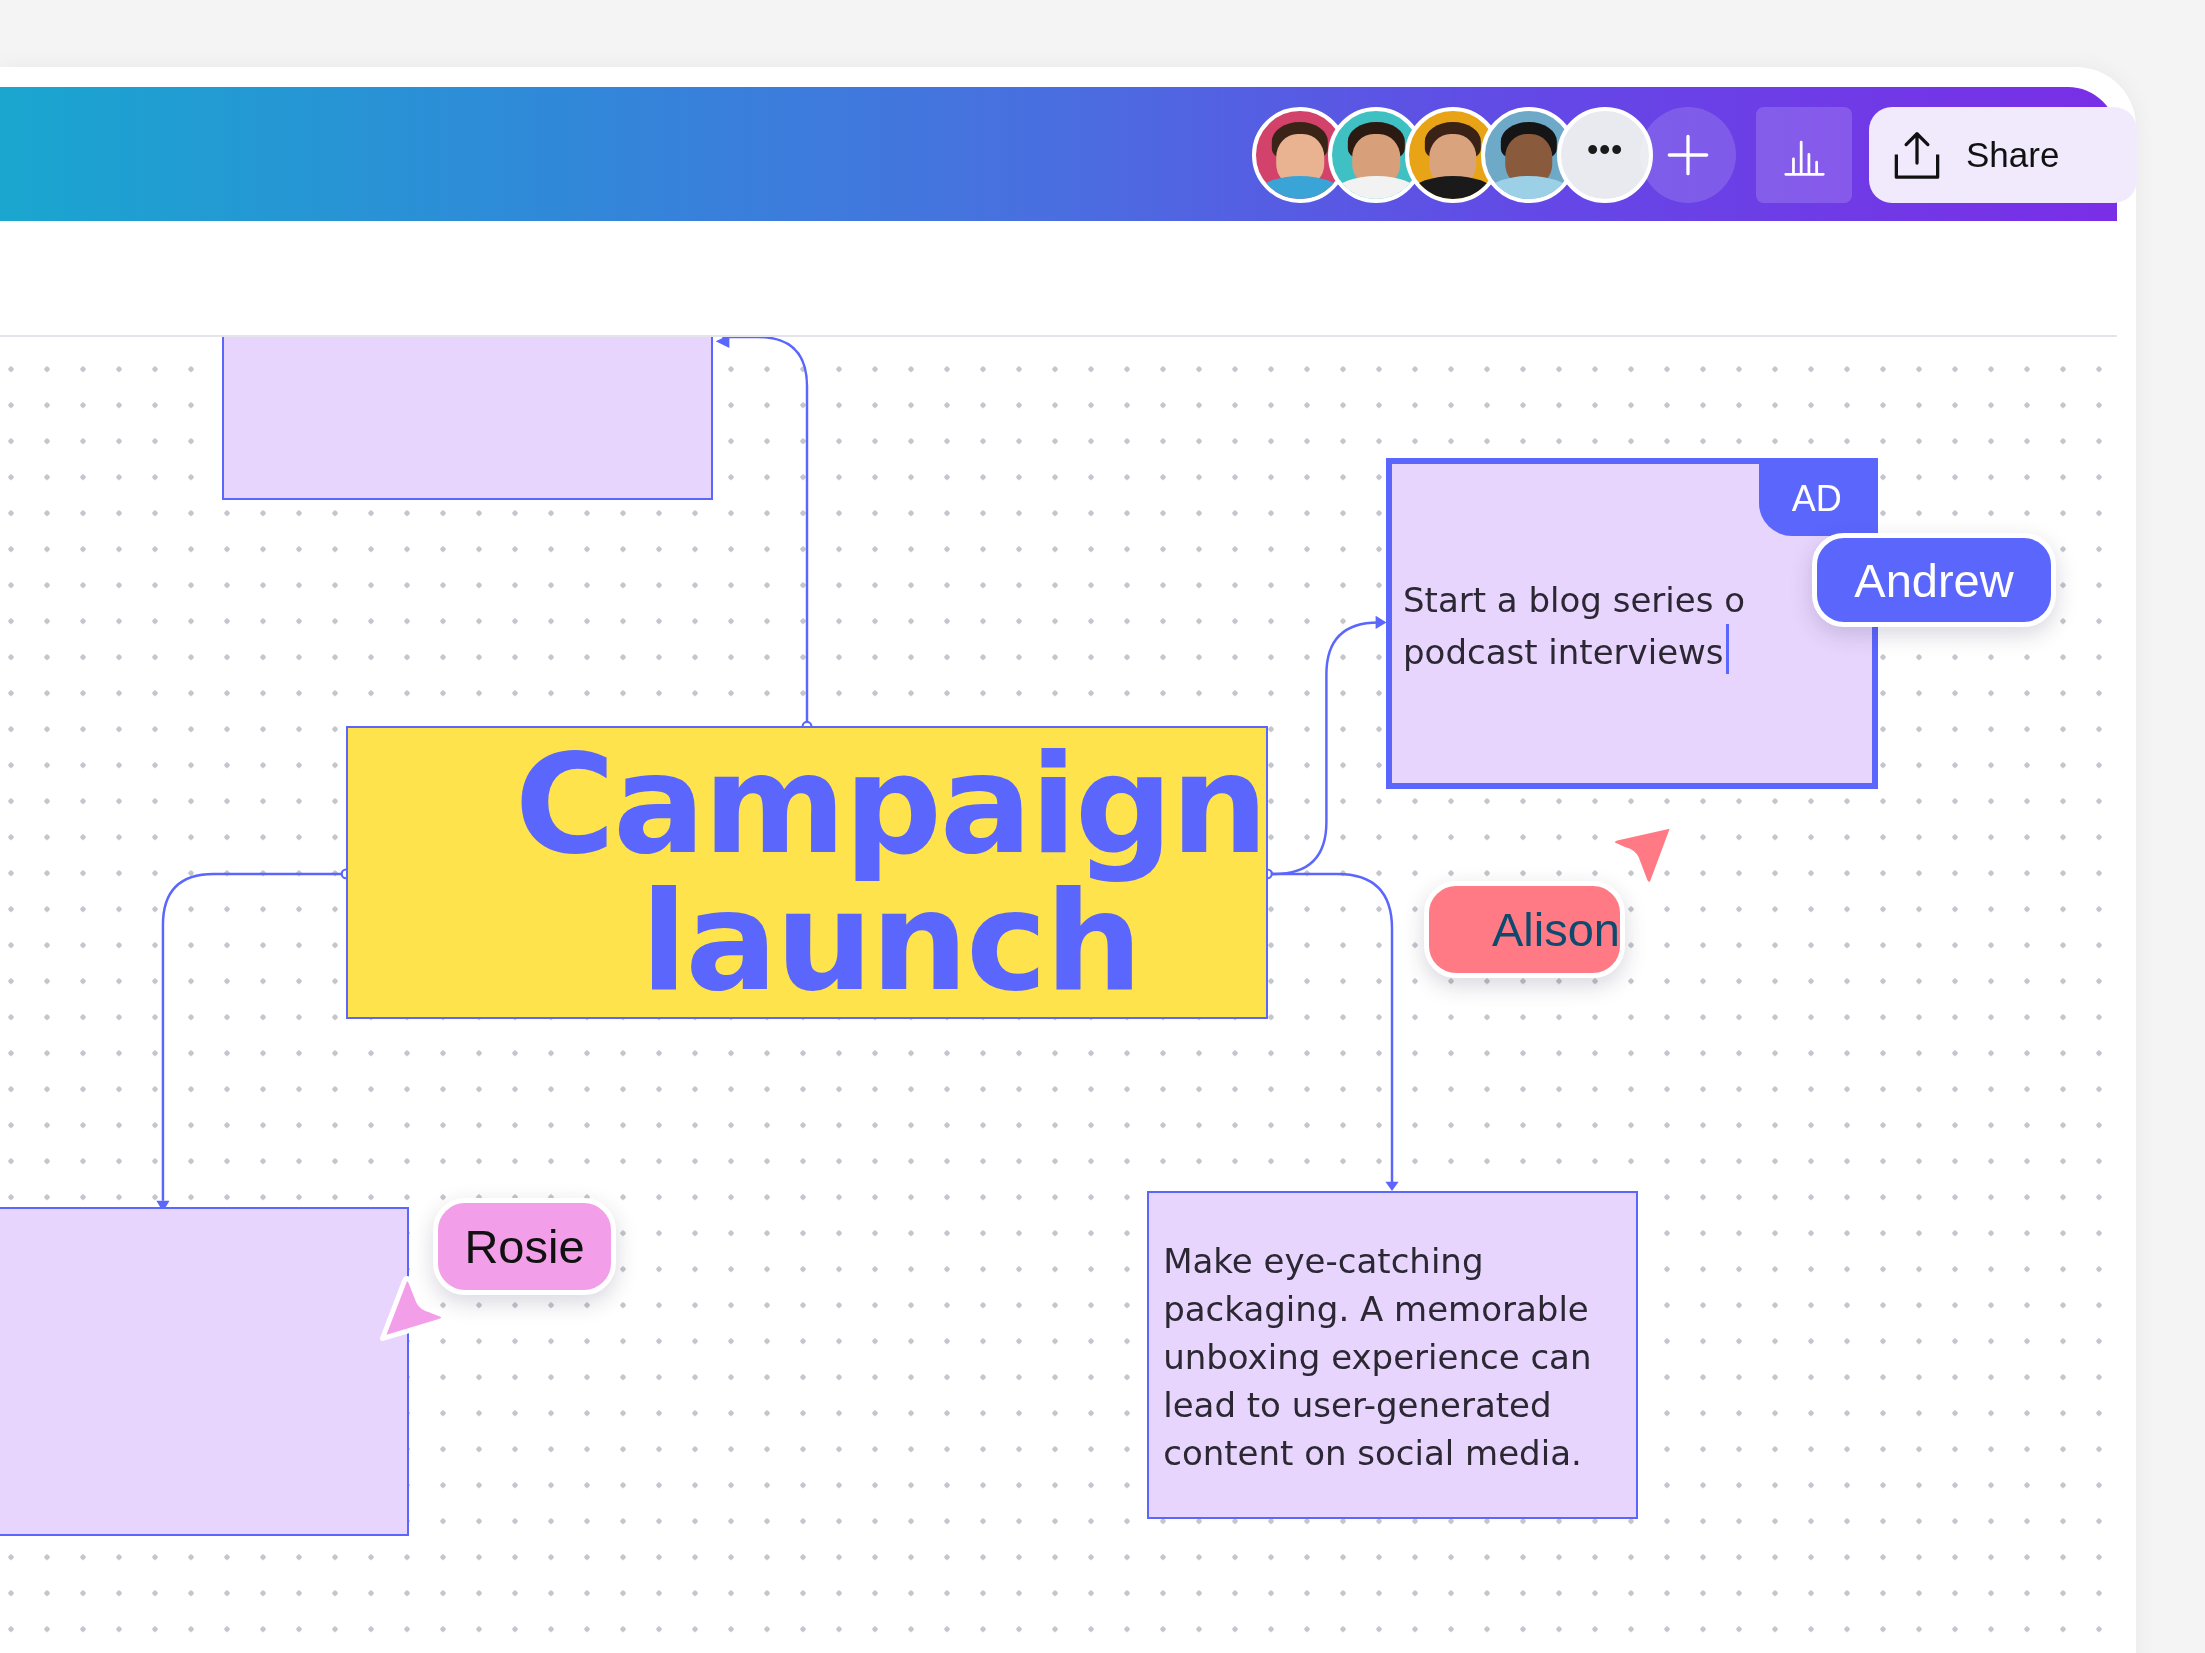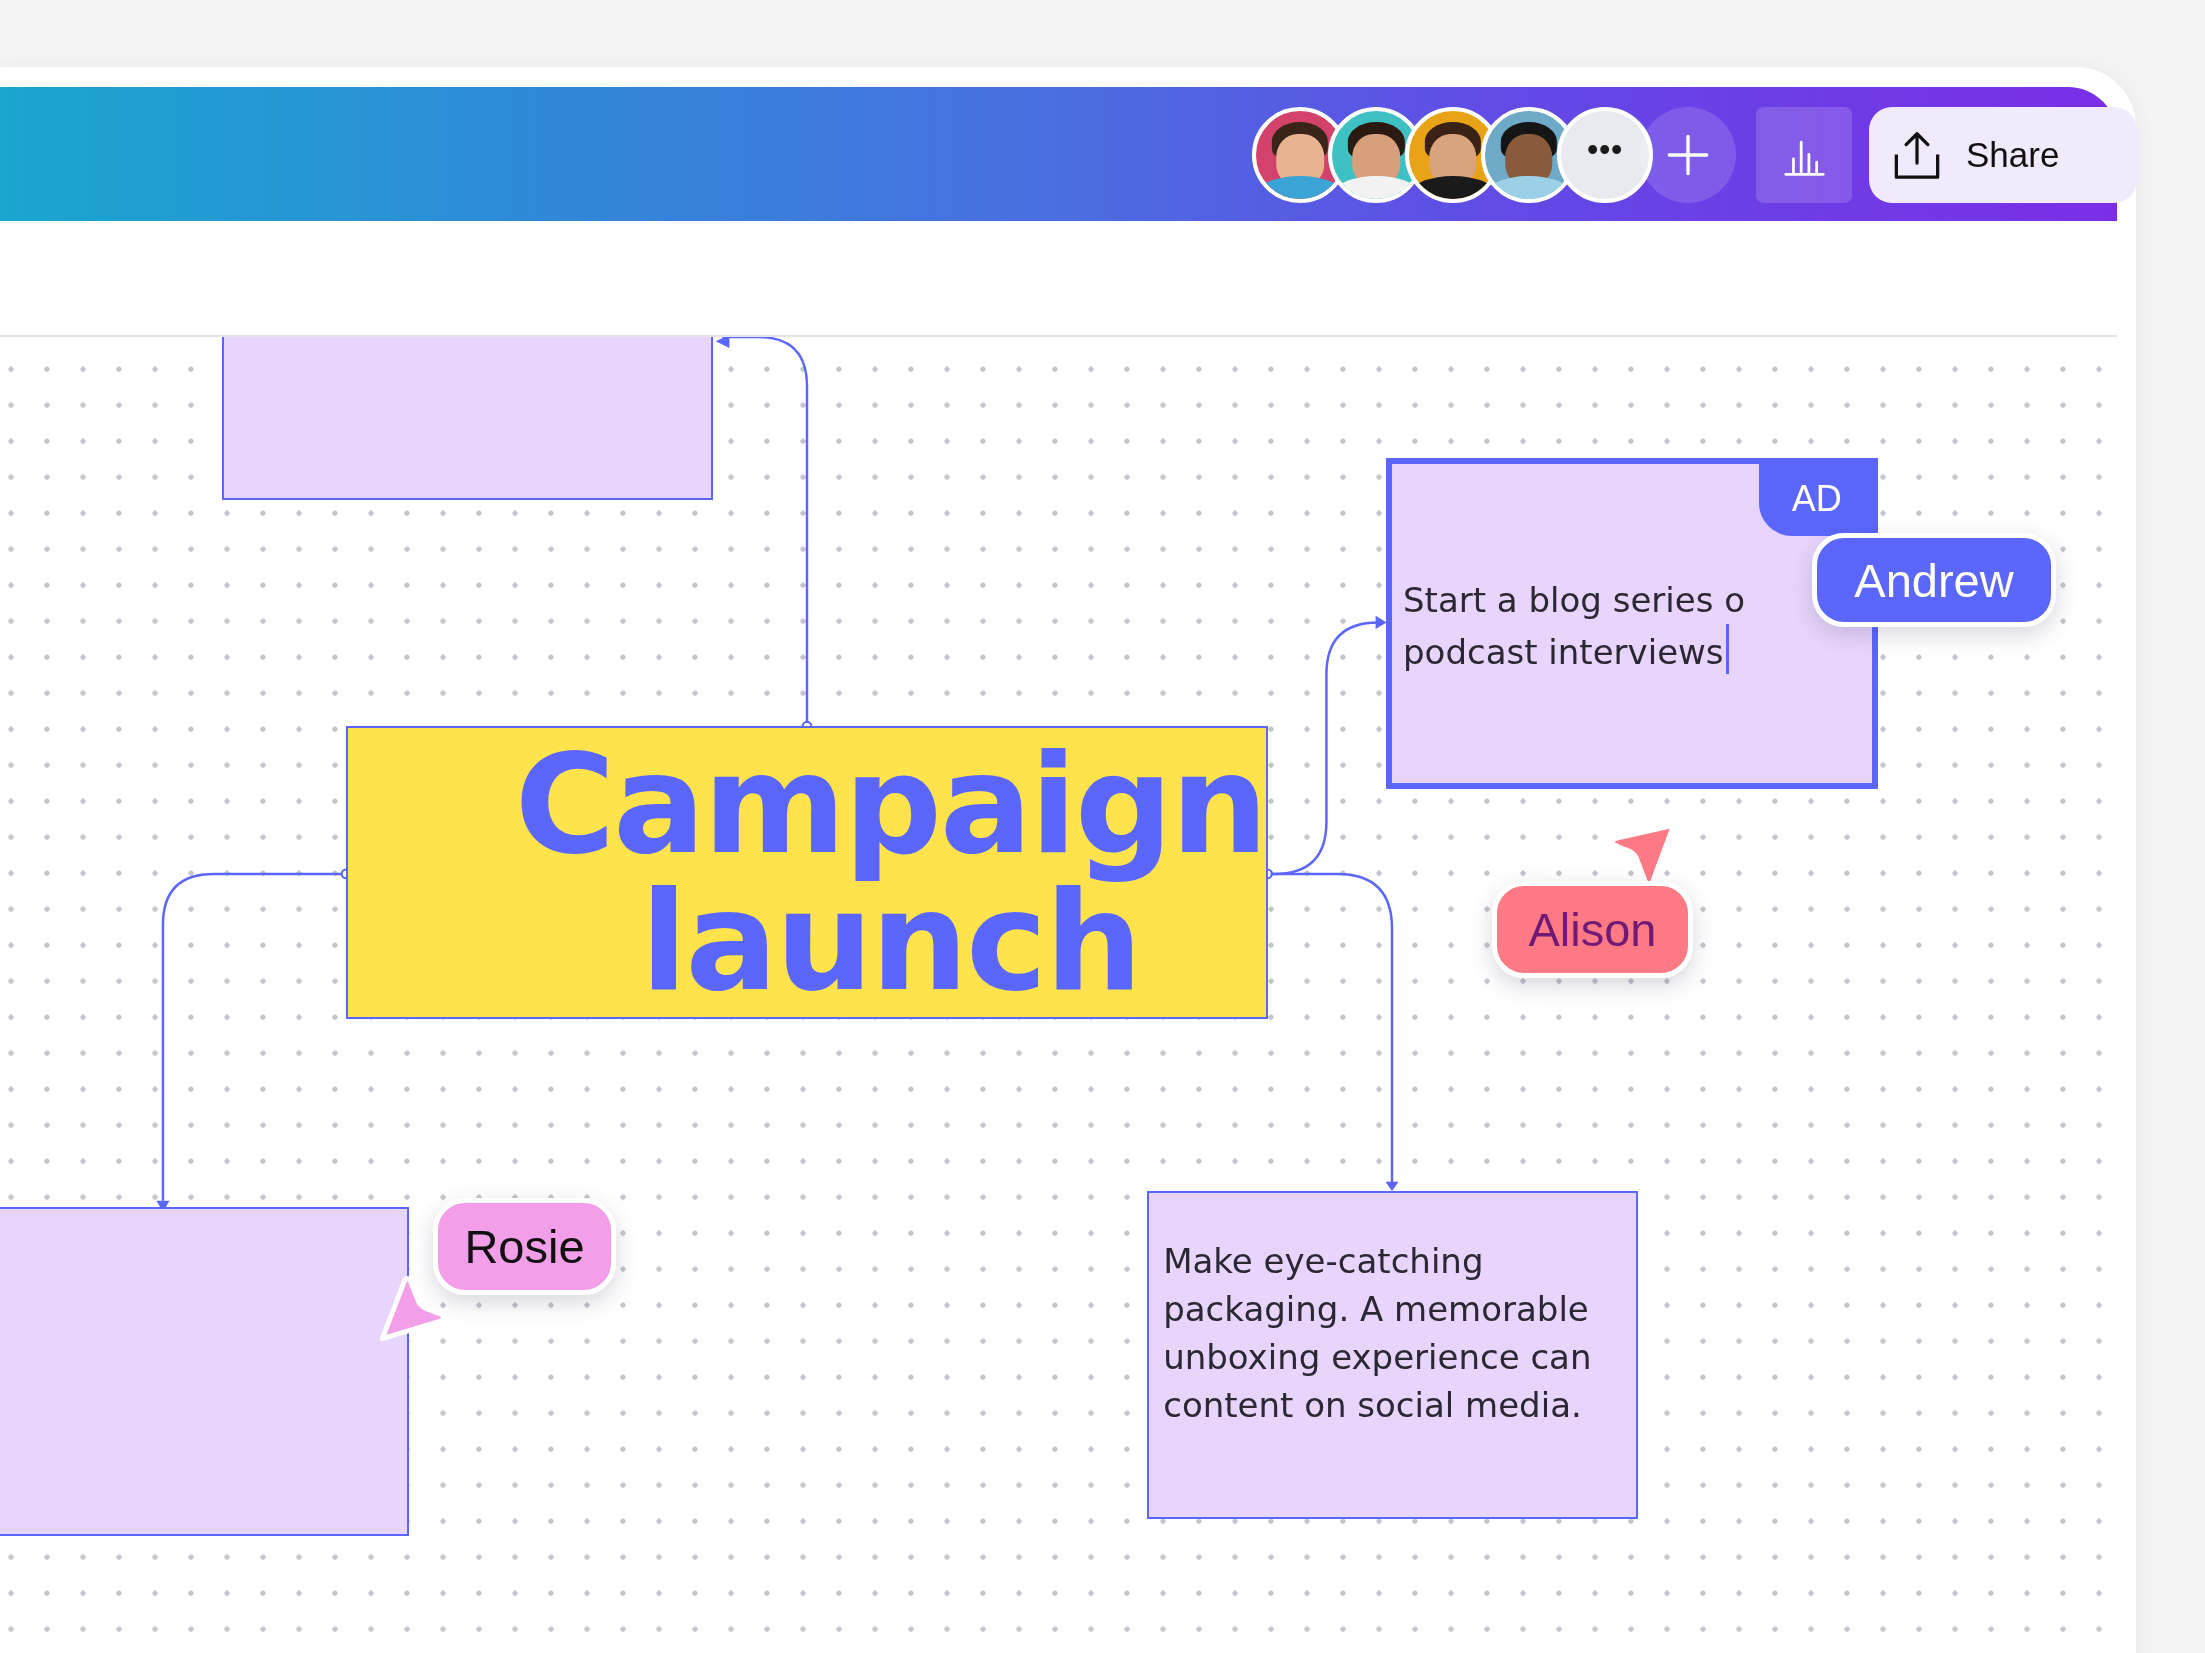--- a/index.html
+++ b/index.html
@@ -195,34 +195,35 @@
       <div>Start a blog series o</div>
       <div><span>podcast interviews</span><span class="caret"></span></div>
     </div>
   </div>
 
   <div class="note" style="left:1147px; top:854px; width:491px; height:328px;">
     <div class="note-text" style="position:absolute; left:14.2px; top:44px;">
       <div>Make eye-catching</div>
       <div>packaging. A memorable</div>
       <div>unboxing experience can</div>
+      <div>lead to user-generated</div>
       <div>content on social media.</div>
     </div>
   </div>
 
   <div class="note" style="left:-5.5px; top:870px; width:414px; height:329px;"></div>
 
   <div class="cursor-label" style="left:1812px; top:196px; width:244px; height:94px; background:#5b66fd; color:#ffffff;">
     <span>Andrew</span>
   </div>
 
   <svg class="cursor-arrow" style="left:1608px; top:484px;" width="71" height="71" viewBox="0 0 130 130">
     <path d="M120 8 L82 110 Q76 122 68 110 L52 68 Q46 56 30 52 L12 44 Q2 38 14 32 Z" fill="#ff7a85" stroke="#ffffff" stroke-width="9" stroke-linejoin="round"></path>
   </svg>
-  <div class="cursor-label" style="left:1492px; top:544px; width:201px; height:97px; background:#ff7a85; color:#701a75;">
+  <div class="cursor-label" style="left:1424px; top:544px; width:201px; height:97px; background:#ff7a85; color:#0c4a6e;justify-content:flex-end;">
     <span>Alison</span>
   </div>
 
   <div class="cursor-label" style="left:433px; top:861px; width:183px; height:97px; background:#f29ee8; color:#111111;justify-content:center;">
     <span>Rosie</span>
   </div>
   <svg class="cursor-arrow" style="left:378px; top:936px;" width="71" height="71" viewBox="0 0 130 130">
     <path d="M8 120 L48 16 Q52 4 60 16 L74 52 Q80 64 96 68 L116 76 Q126 82 114 88 Z" fill="#f29ee8" stroke="#ffffff" stroke-width="9" stroke-linejoin="round"></path>
   </svg>
 </div>

